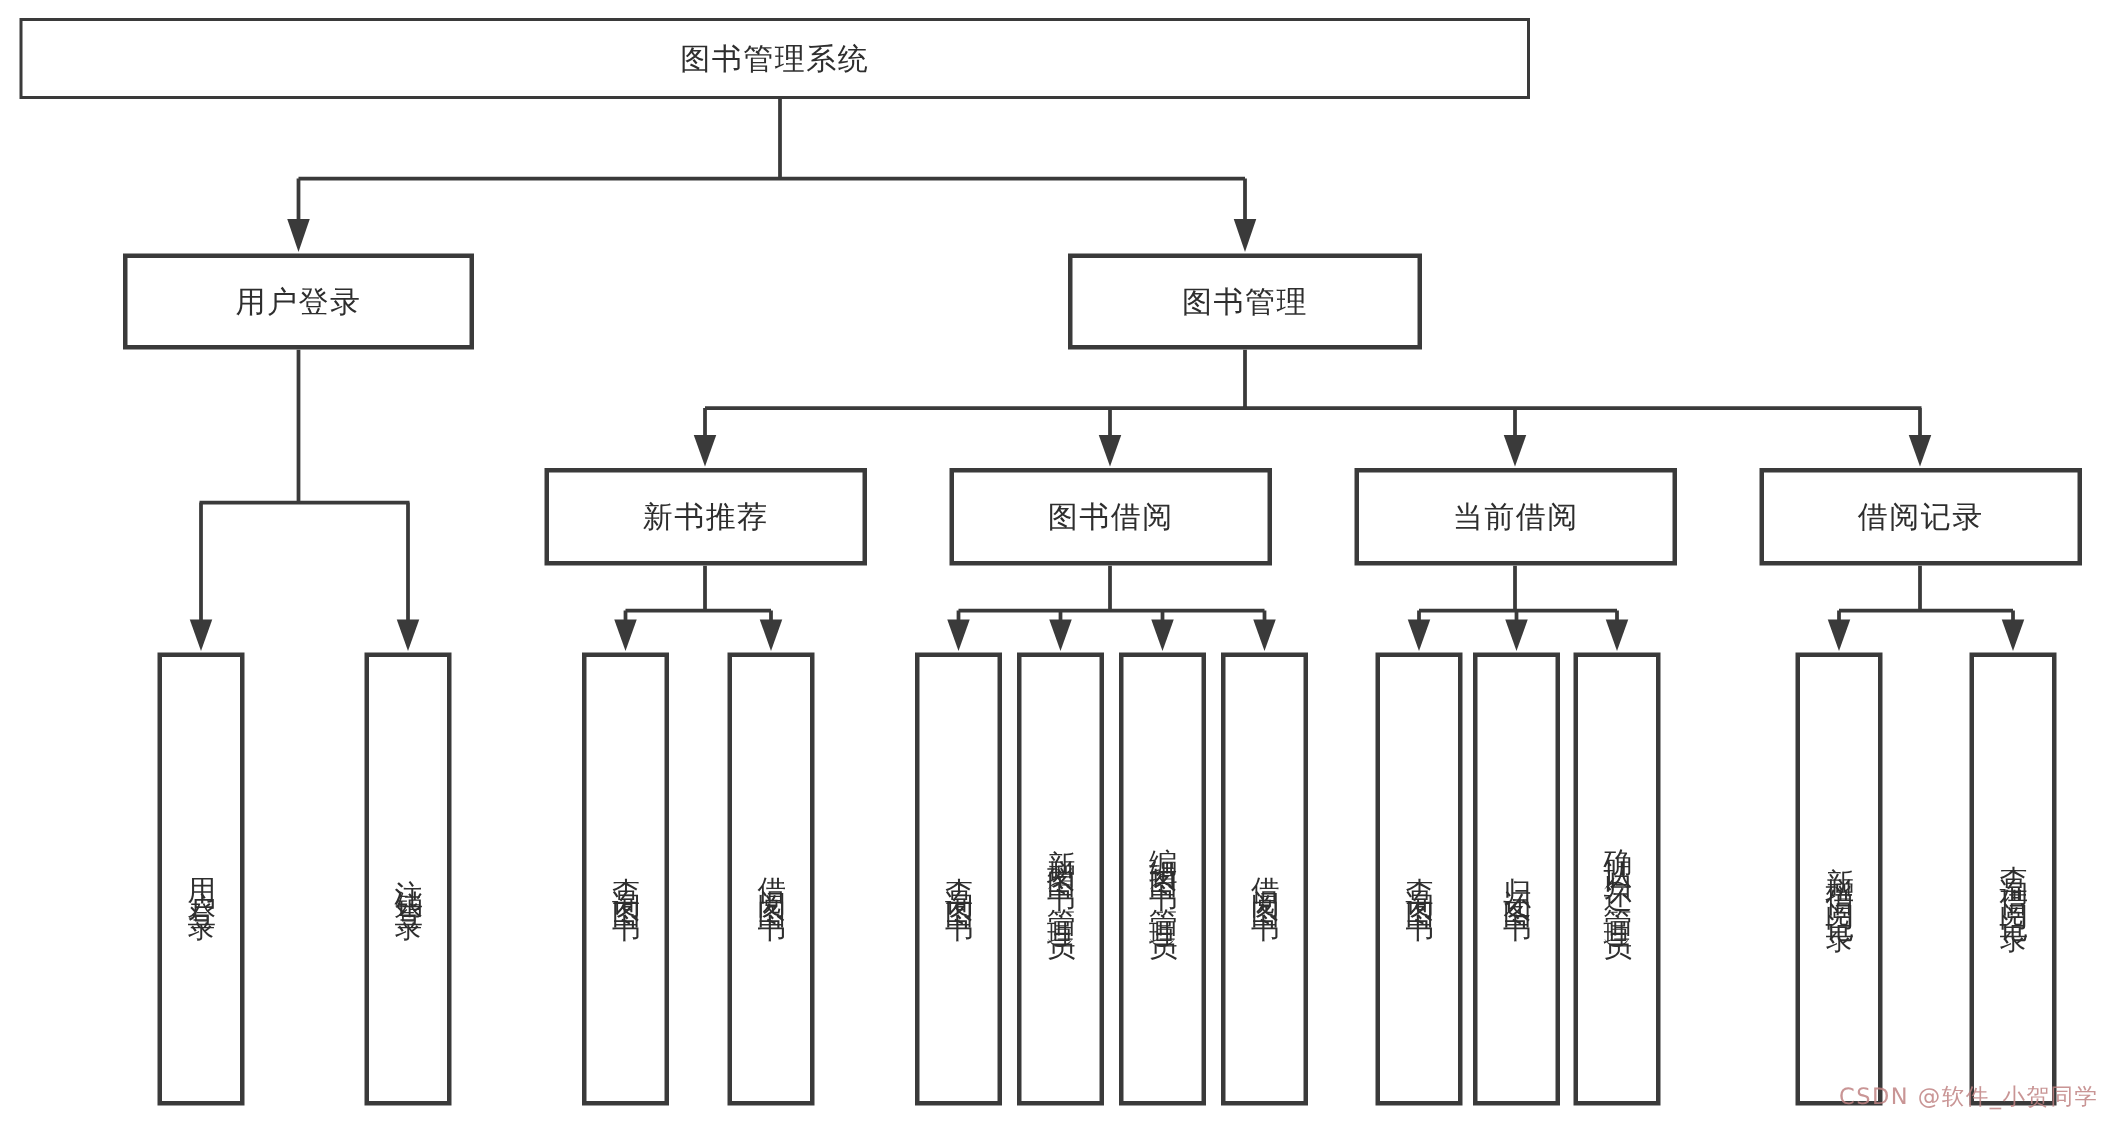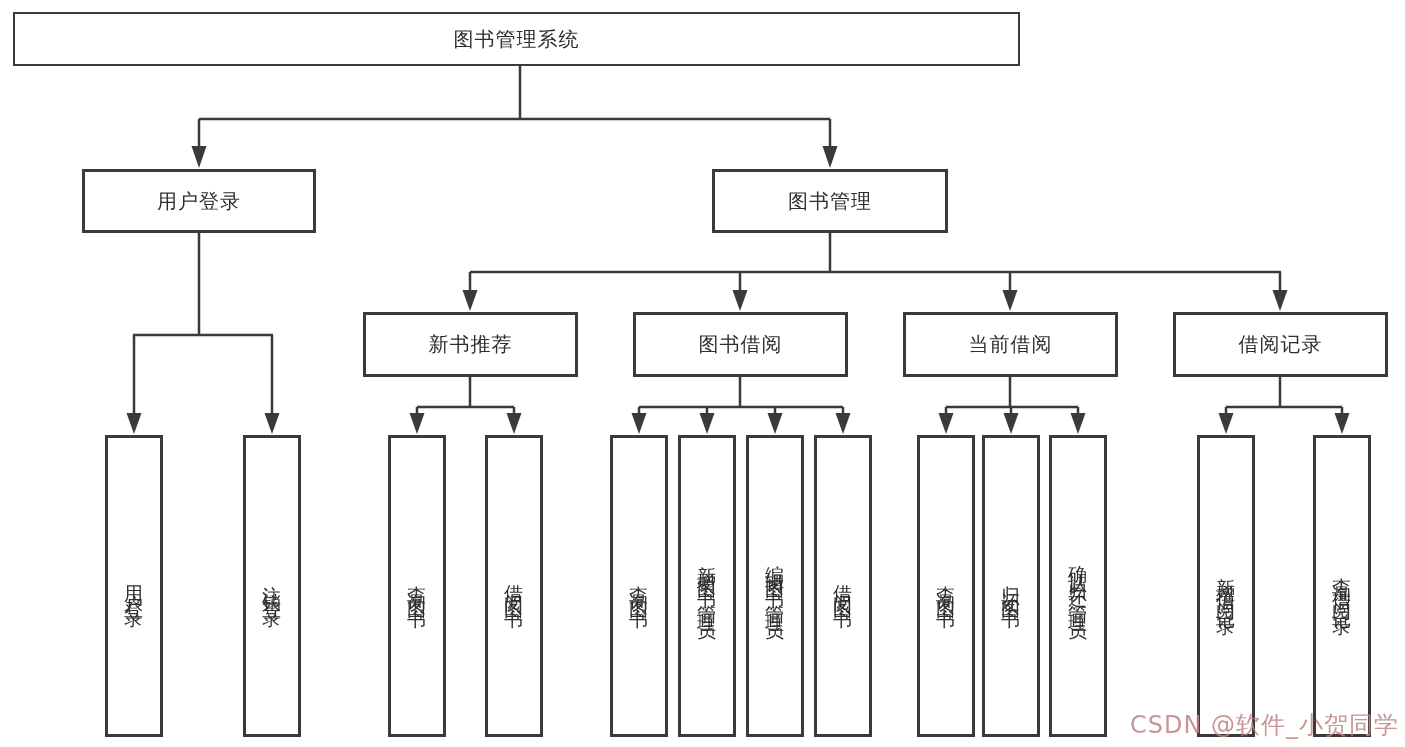--- a/index.html
+++ b/index.html
@@ -32,21 +32,21 @@
     width:58px;height:302px;
     writing-mode:vertical-lr;
     text-orientation:mixed;
     font-size:19px;
     letter-spacing:8px;
     line-height:1;
   }
   .watermark{
     position:absolute;
     right:6px;bottom:6px;
-    font-size:24px;
+    font-size:15px;
     letter-spacing:1px;
     color:rgba(192,130,130,0.85);
     z-index:3;
     white-space:nowrap;
   }
 </style>
 </head>
 <body>
 
 <div id="canvas">

